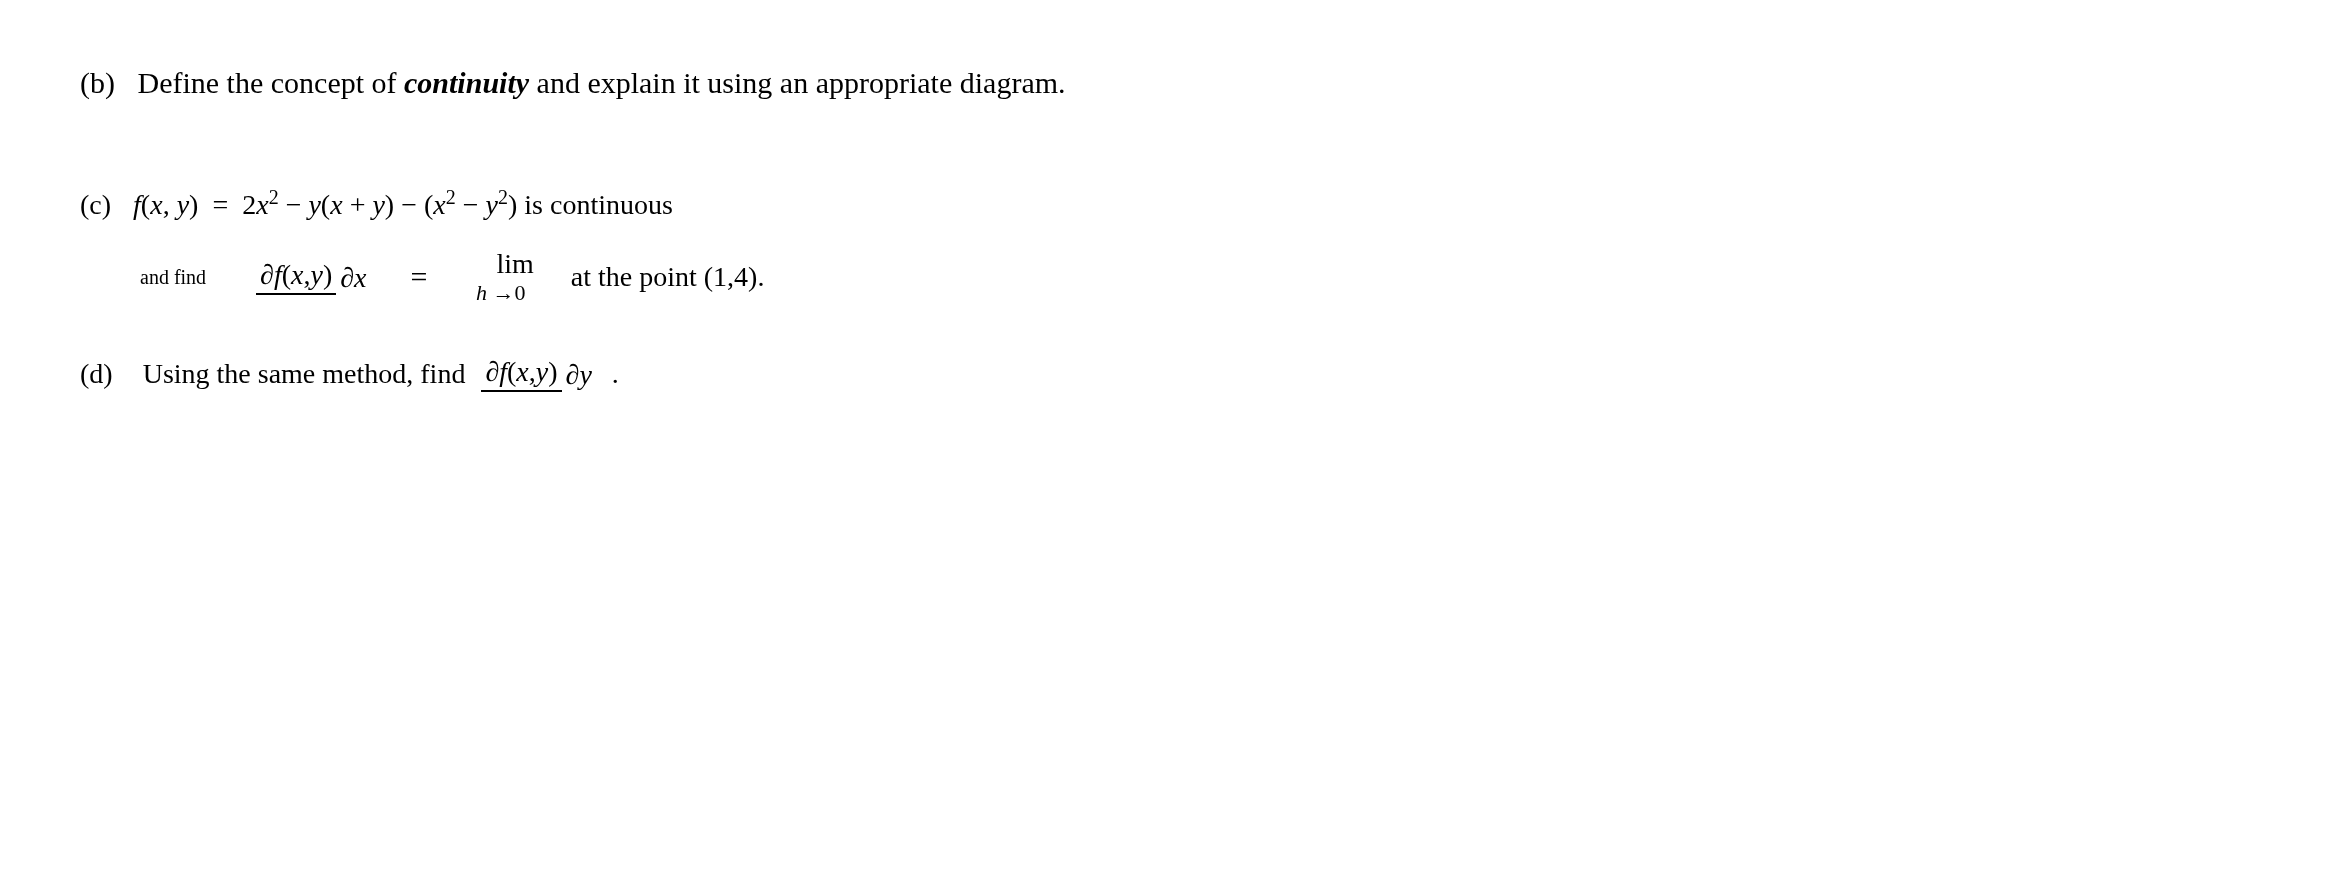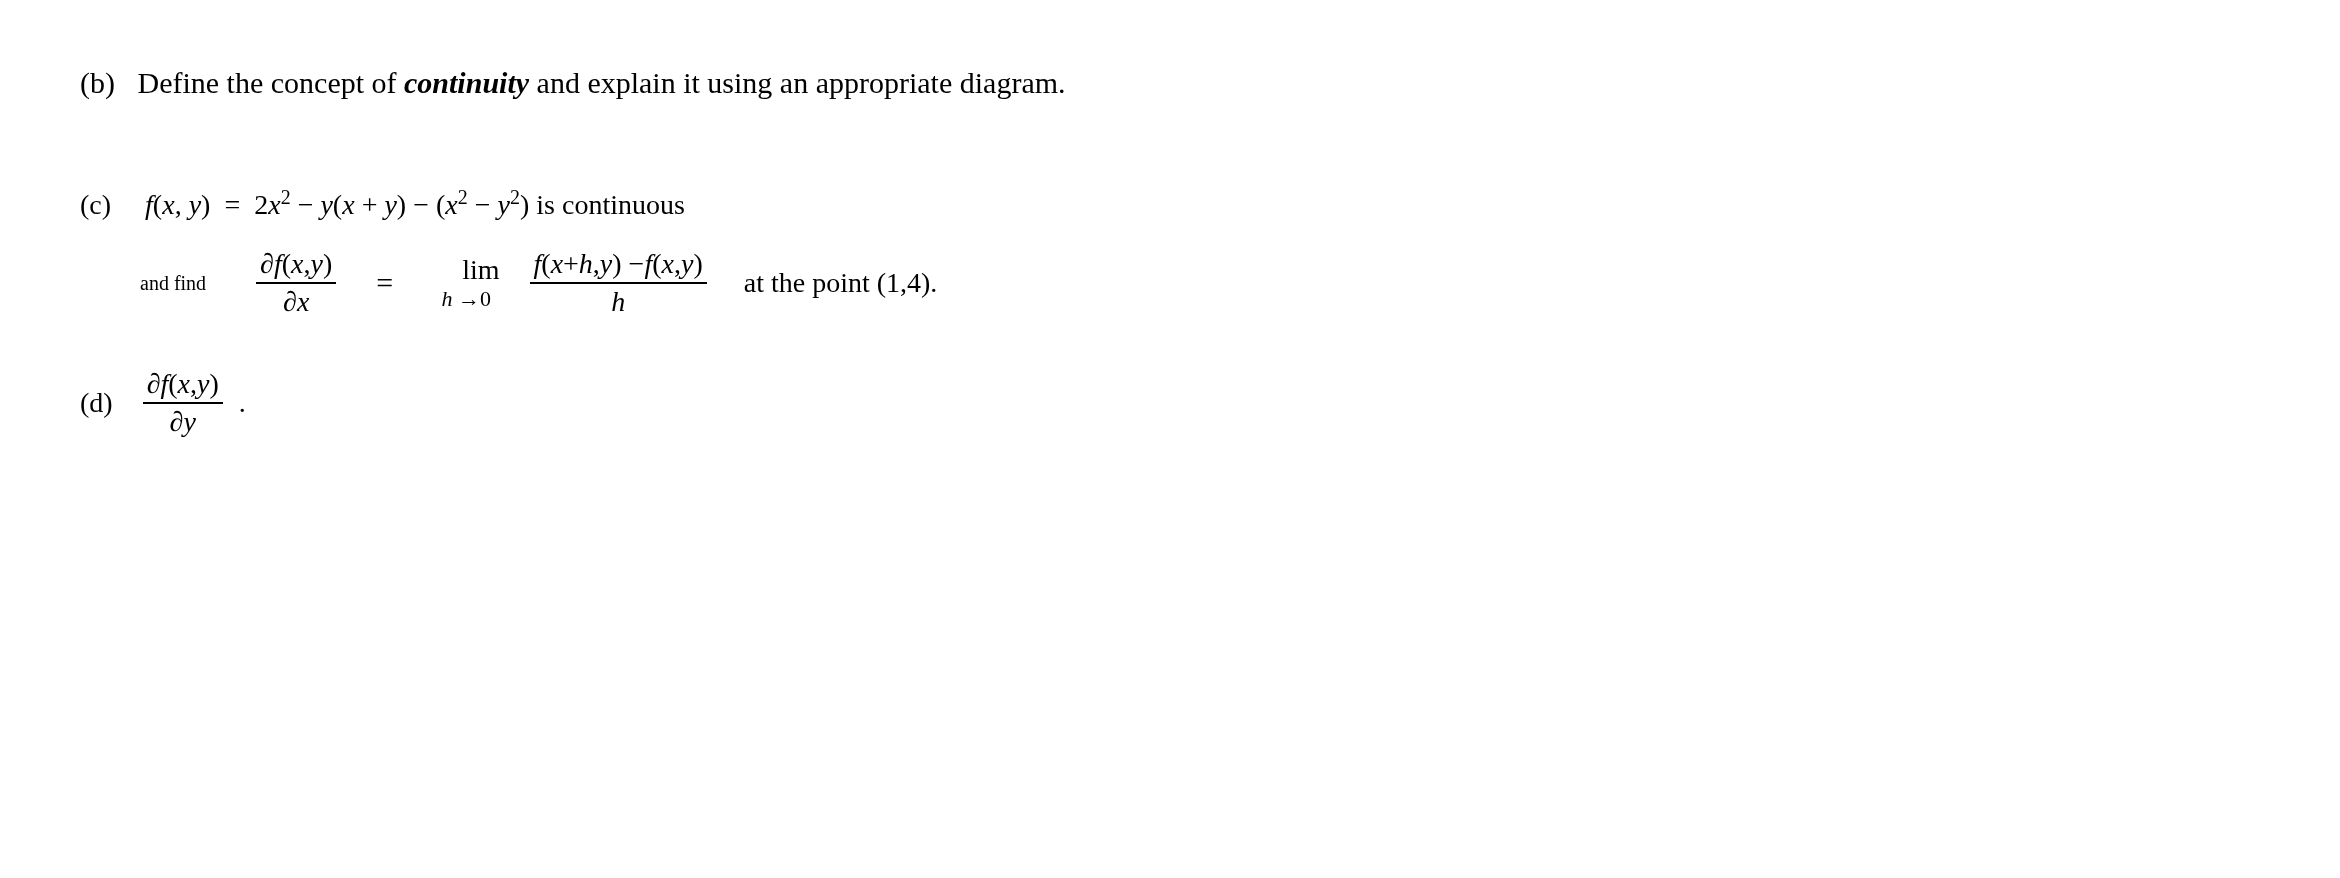--- a/index.html
+++ b/index.html
@@ -52,21 +52,21 @@
       margin-top: 20px;
       margin-left: 60px;
       display: flex;
       align-items: center;
       gap: 30px;
       font-size: 28px;
     }
 
     .fraction {
       display: inline-flex;
-      flex-direction: column;
+      flex-direction: row;
       align-items: center;
       vertical-align: middle;
     }
 
     .fraction .numerator {
       border-bottom: 2px solid #000;
       padding: 0 4px 2px 4px;
       text-align: center;
     }
 
@@ -116,21 +116,21 @@
 
     .c-line2 {
       margin-left: 56px;
       margin-top: 4px;
     }
 
     .math-formula {
       display: inline-flex;
       align-items: center;
       gap: 6px;
-      margin-left: 20px;
+      margin-left: 8px;
     }
   </style>
 </head>
 <body>
 
 <div class="content-area">
 
   <div class="section section-b">
     <div class="section-title">
       <span>(b)</span>
@@ -158,32 +158,29 @@
         <span class="denominator">∂<i>x</i></span>
       </span>
 
       <span class="equals">=</span>
 
       <span class="lim-block">
         <span class="lim-top">lim</span>
         <span class="lim-bottom"><i>h</i> →0</span>
       </span>
 
-      <span class="fraction">
-        <span class="numerator"><i>f</i>(<i>x</i>+<i>h</i>,<i>y</i>) −<i>f</i>(<i>x</i>,<i>y</i>)</span>
-        <span class="denominator"><i>h</i></span>
-      </span>
 
       <span>&nbsp;at the point (1,4).</span>
     </div>
   </div>
 
   <div class="section section-d">
     <div style="display: flex; align-items: center; gap: 16px;">
       <span>(d)&nbsp;&nbsp;</span>
+      <span>Using the same method, find</span>
 
       <span class="fraction">
         <span class="numerator">∂<i>f</i>(<i>x</i>,<i>y</i>)</span>
         <span class="denominator">∂<i>y</i></span>
       </span>
 
       <span>.</span>
     </div>
   </div>
 

